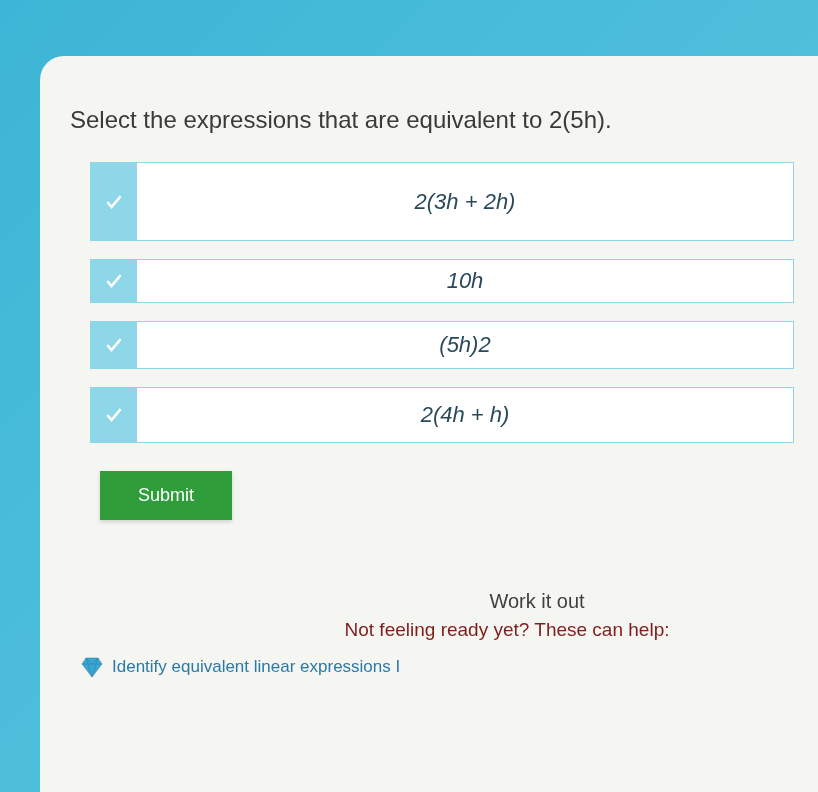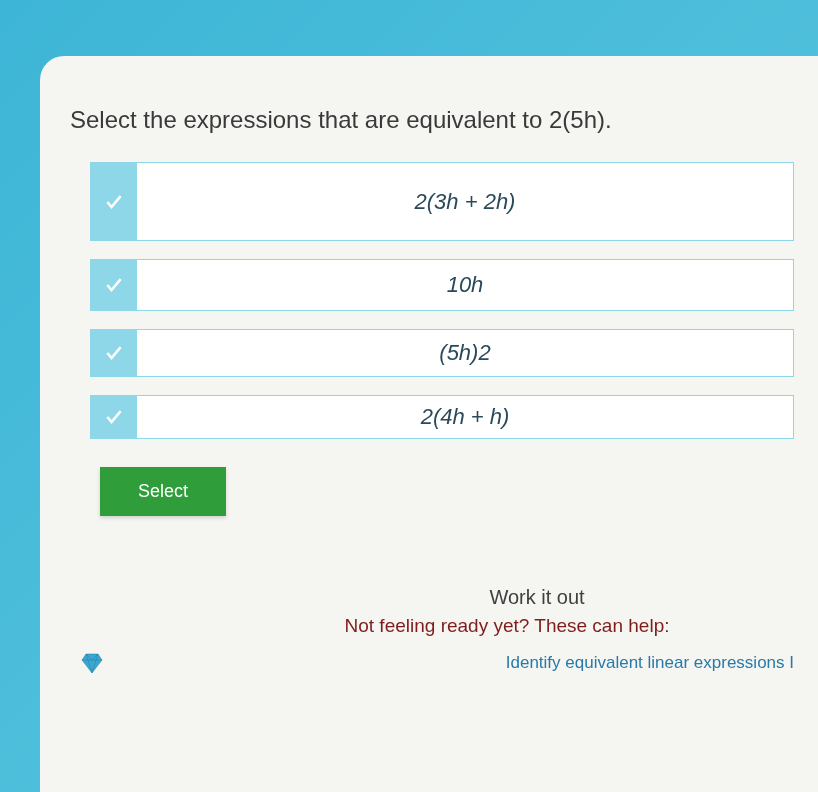--- a/index.html
+++ b/index.html
@@ -57,23 +57,23 @@
       background: #ffffff;
       border: 1px solid #8ed7e8;
       display: flex;
       align-items: center;
       justify-content: center;
       font-size: 22px;
       color: #2a4a5a;
       font-style: italic;
       cursor: pointer;
     }
-    .option:nth-child(2) { height: 52px; }
+    .option:nth-child(2) { height: 44px; }
     .option:nth-child(3) { height: 48px; }
-    .option:nth-child(4) { height: 44px; }
+    .option:nth-child(4) { height: 56px; }
     .submit-btn {
       background: #2e9d3a;
       color: #ffffff;
       border: none;
       padding: 14px 38px;
       font-size: 18px;
       margin-left: 30px;
       margin-top: 10px;
       cursor: pointer;
       box-shadow: 0 2px 4px rgba(0,0,0,0.15);
@@ -94,21 +94,20 @@
       text-align: center;
       margin-left: 140px;
       color: #7f1d1d;
       font-size: 19px;
     }
     .help-row {
       display: flex;
       align-items: center;
       margin-top: 14px;
       gap: 8px;
-      justify-content: space-between;
     }
     .diamond {
       width: 24px;
       height: 24px;
       color: #3aa8d0;
     }
     .help-link {
       color: #2a7aa8;
       font-size: 17px;
     }
@@ -152,21 +151,21 @@
       <div class="check">
         <svg viewBox="0 0 24 24">
             <path d="M4 12 L9 18 L20 5"></path>
           </svg>
       </div>
       <div class="label">2(4h + h)</div>
     </div>
 
   </div>
 
-  <button class="submit-btn">Select</button>
+  <button class="submit-btn">Submit</button>
 
   <div class="help-section">
     <div class="work-it">Work it out</div>
     <div class="not-ready">Not feeling ready yet? These can help:</div>
     <div class="help-row">
       <svg class="diamond" viewBox="0 0 24 24" fill="currentColor">
         <path d="M6 3 L18 3 L22 9 L12 22 L2 9 Z" fill="#3aa8d0" stroke="#2a7aa8" stroke-width="0.5"></path>
         <path d="M6 3 L8 9 L12 22 M18 3 L16 9 L12 22 M2 9 L22 9 M6 3 L12 9 L18 3" fill="none" stroke="#2a7aa8" stroke-width="0.5"></path>
       </svg>
       <span class="help-link">Identify equivalent linear expressions I</span>

